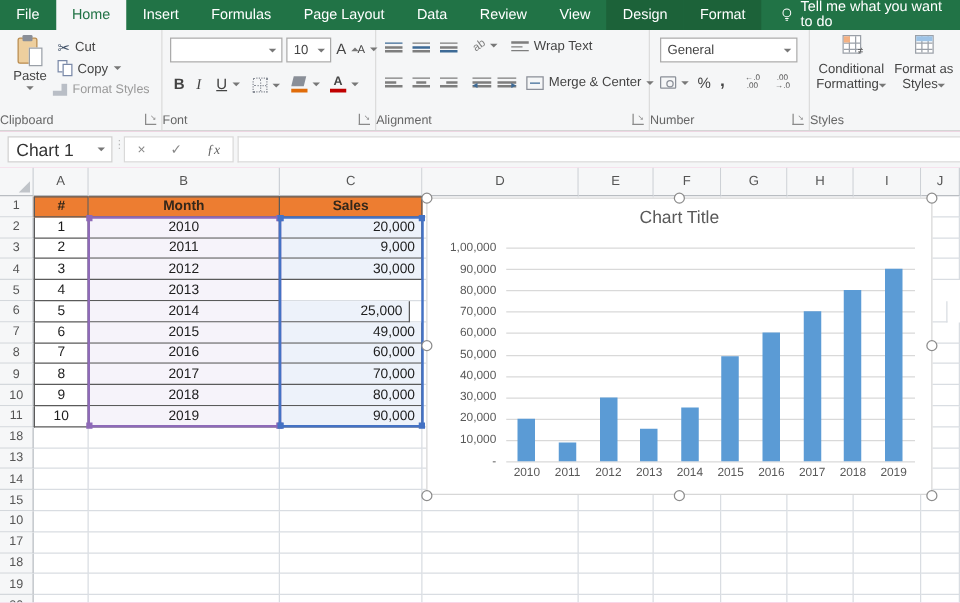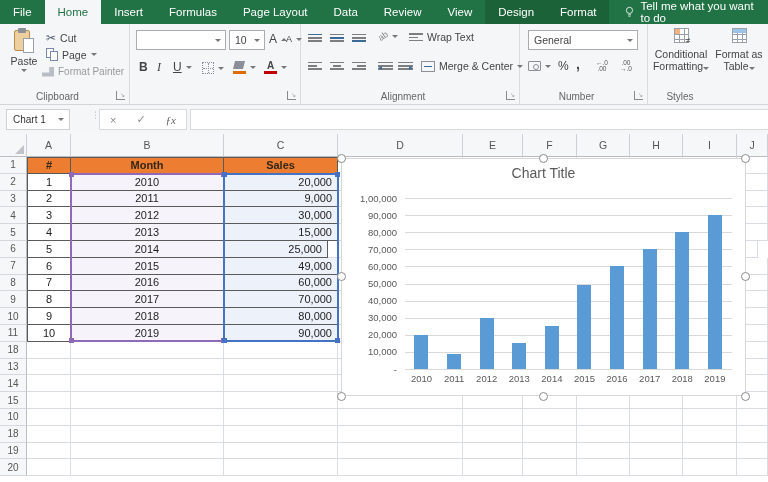--- a/index.html
+++ b/index.html
@@ -10,21 +10,21 @@
   
   #tabbar{position:absolute;top:0;left:0;right:0;height:24px;background:#217346;display:flex;align-items:stretch;z-index:30}
   .tab{color:#fff;font-size:11.5px;display:flex;align-items:center;padding:0 13px;white-space:nowrap}
   .tab.active{background:#f5f6f7;color:#217346}
   .tab.contextual{background:#1c6239}
   #tellme{display:flex;align-items:center;gap:6px;color:#fff;font-size:11.5px;padding:0 12px;margin-left:4px}
 
   
   #ribbon{position:absolute;top:24px;left:0;right:0;height:81px;background:#f5f6f7;border-bottom:1px solid #d5d5d5;display:flex;z-index:29}
   .group{position:relative;height:100%;border-right:1px solid #dcdcdc;flex:none}
-  .grouplabel{position:absolute;bottom:2px;left:0;right:14px;text-align:center;font-size:10px;color:#666}
+  .grouplabel{position:absolute;bottom:2px;left:0;right:14px;font-size:10px;color:#666}
   .launcher{position:absolute;bottom:4px;right:4px;width:9px;height:9px;border-left:1px solid #8a8a8a;border-bottom:1px solid #8a8a8a;font-size:6px;color:#8a8a8a;line-height:8px;text-align:right}
   .btn{position:absolute;display:flex;align-items:center;gap:4px;font-size:10.5px;color:#444;white-space:nowrap}
   .btn.disabled{color:#9a9a9a}
   .dd{width:0;height:0;border-left:3px solid transparent;border-right:3px solid transparent;border-top:3.5px solid #777;display:inline-block}
   .combo{position:absolute;background:#fff;border:1px solid #ababab;font-size:10.5px;color:#444;display:flex;align-items:center;padding:0 5px;height:20px}
   .combo .dd{position:absolute;right:4px}
   
   .clipb{position:relative;width:20px;height:25px}
   .clipb .body{position:absolute;left:0;top:2px;width:16px;height:21px;background:#eecf9e;border:1px solid #b98b4e;border-radius:2px}
   .clipb .clip{position:absolute;left:4px;top:0;width:8px;height:5px;background:#8a8f98;border-radius:1px}
@@ -74,21 +74,21 @@
     linear-gradient(#9aa0a8,#9aa0a8) 4.5px 0/1px 100% no-repeat,
     linear-gradient(#9aa0a8,#9aa0a8) 9.5px 0/1px 100% no-repeat,#fff}
   .gridic.cf:before{content:"";position:absolute;left:0;top:0;width:5px;height:5px;background:#f4b183}
   .gridic.cf:after{content:"≠";position:absolute;right:-3px;bottom:-5px;font-size:8px;color:#555}
   .gridic.ft:before{content:"";position:absolute;left:0;top:0;right:0;height:4px;background:#9dc3e6}
   .stylesbtn{position:absolute;top:4px;width:62px;text-align:center;font-size:10.5px;color:#444;line-height:12px}
   .stylesbtn .ic{display:inline-block;margin-bottom:3px}
 
   
   #fbar{position:absolute;top:105px;left:0;right:0;height:29px;background:#f5f6f7;z-index:28}
-  #namebox{position:absolute;left:6px;top:4px;width:64px;height:21px;background:#fff;border:1px solid #d0d0d0;font-size:10px;color:#333;display:flex;align-items:center;padding:0 6px}
+  #namebox{position:absolute;left:6px;top:4px;width:84px;height:21px;background:#fff;border:1px solid #d0d0d0;font-size:14px;color:#333;display:flex;align-items:center;padding:0 6px}
   #namebox .dd{position:absolute;right:5px}
   #fbar .dots{position:absolute;left:91px;top:8px;width:2px;height:13px;color:#b8b8b8;font-size:9px;line-height:4px}
   #fbtns{position:absolute;left:99px;top:4px;width:88px;height:21px;background:#fff;border:1px solid #d9d9d9;display:flex;align-items:center;justify-content:space-around;color:#888;font-size:11px}
   #fbtns .fx{font-style:italic;color:#666;font-family:"Liberation Serif",serif}
   #finput{position:absolute;left:190px;top:4px;right:0;height:21px;background:#fff;border:1px solid #d9d9d9;border-right:none;font-size:11px;color:#333;display:flex;align-items:center;padding:0 6px}
 
   
   #sheet{position:absolute;top:134px;left:0;width:768px;height:348px;background:#fff;z-index:1}
   #colhdrs{display:flex;height:23px}
   .chdr{background:#f6f7f8;border-right:1px solid #cdd1d6;border-bottom:1px solid #b9bdc2;color:#555;font-size:10.5px;display:flex;align-items:center;justify-content:center;flex:none}
@@ -163,26 +163,26 @@
       </div>
       <div class="btn" style="left:46px;top:7px">
         <span class="scissors">✂</span>
         <span>Cut</span>
       </div>
       <div class="btn" style="left:46px;top:24px">
         <span class="copyic">
             <i></i>
             <i></i>
           </span>
-        <span>Page</span>
+        <span>Copy</span>
         <span class="dd"></span>
       </div>
       <div class="btn disabled" style="left:42px;top:42px;font-size:10px">
         <span class="brushic"></span>
-        <span>Format Painter</span>
+        <span>Format Styles</span>
       </div>
       <div class="grouplabel">Clipboard</div>
       <div class="launcher">↘</div>
     </div>
 
     <div class="group" style="width:171px">
       <div class="combo" style="left:6px;top:6px;width:90px">
         <span></span>
         <span class="dd"></span>
       </div>
@@ -216,20 +216,21 @@
           <span class="fillic">
             <i class="bucket"></i>
             <i class="barline"></i>
           </span>
           <span class="dd"></span>
         </div>
       <div class="btn" style="left:134px;top:37px">
           <span class="fontcolic">A<i class="barline"></i></span>
           <span class="dd"></span>
         </div>
+      <div class="grouplabel">Font</div>
       <div class="launcher">↘</div>
     </div>
 
     <div class="group" style="width:219px">
       <div class="btn" style="left:7px;top:8px">
           <span class="al top">
             <i></i>
             <i></i>
             <i></i>
           </span>
@@ -329,21 +330,21 @@
       <div class="launcher">↘</div>
     </div>
 
     <div class="group" style="flex:1;overflow:hidden;border-right:none">
       <div class="stylesbtn" style="left:2px">
         <span class="ic gridic cf"></span><br>
         <span>Conditional Formatting</span><span class="dd"></span>
       </div>
       <div class="stylesbtn" style="left:64px;width:54px">
         <span class="ic gridic ft"></span><br>
-        <span>Format as Table</span><span class="dd"></span>
+        <span>Format as Styles</span><span class="dd"></span>
       </div>
       <div class="stylesbtn" style="left:118px;width:46px">
         <br>
         
       </div>
       <div class="grouplabel" style="right:56px">Styles</div>
     </div>
   </div>
 
   <div id="fbar">
@@ -427,21 +428,20 @@
         <div class="cell" style="width:54px"></div>
         <div class="cell" style="width:53px"></div>
         <div class="cell" style="width:53px"></div>
         <div class="cell" style="width:54px"></div>
         <div class="cell" style="width:31px"></div>
       </div>
       <div class="grow">
         <div class="rhdr">5</div>
         <div class="cell tborder tleft" style="width:44px">4</div>
         <div class="cell tborder colB" style="width:153px">2013</div>
-        <div class="cell tborder colC sright" style="width:114px">15,000</div>
         <div class="cell" style="width:125px"></div>
         <div class="cell" style="width:60px"></div>
         <div class="cell" style="width:54px"></div>
         <div class="cell" style="width:53px"></div>
         <div class="cell" style="width:53px"></div>
         <div class="cell" style="width:54px"></div>
         <div class="cell" style="width:31px"></div>
       </div>
       <div class="grow">
         <div class="rhdr">6</div>
@@ -568,20 +568,33 @@
         <div class="cell" style="width:125px"></div>
         <div class="cell" style="width:60px"></div>
         <div class="cell" style="width:54px"></div>
         <div class="cell" style="width:53px"></div>
         <div class="cell" style="width:53px"></div>
         <div class="cell" style="width:54px"></div>
         <div class="cell" style="width:31px"></div>
       </div>
       <div class="grow">
         <div class="rhdr">10</div>
+        <div class="cell" style="width:44px"></div>
+        <div class="cell" style="width:153px"></div>
+        <div class="cell" style="width:114px"></div>
+        <div class="cell" style="width:125px"></div>
+        <div class="cell" style="width:60px"></div>
+        <div class="cell" style="width:54px"></div>
+        <div class="cell" style="width:53px"></div>
+        <div class="cell" style="width:53px"></div>
+        <div class="cell" style="width:54px"></div>
+        <div class="cell" style="width:31px"></div>
+      </div>
+      <div class="grow">
+        <div class="rhdr">17</div>
         <div class="cell" style="width:44px"></div>
         <div class="cell" style="width:153px"></div>
         <div class="cell" style="width:114px"></div>
         <div class="cell" style="width:125px"></div>
         <div class="cell" style="width:60px"></div>
         <div class="cell" style="width:54px"></div>
         <div class="cell" style="width:53px"></div>
         <div class="cell" style="width:53px"></div>
         <div class="cell" style="width:54px"></div>
         <div class="cell" style="width:31px"></div>

